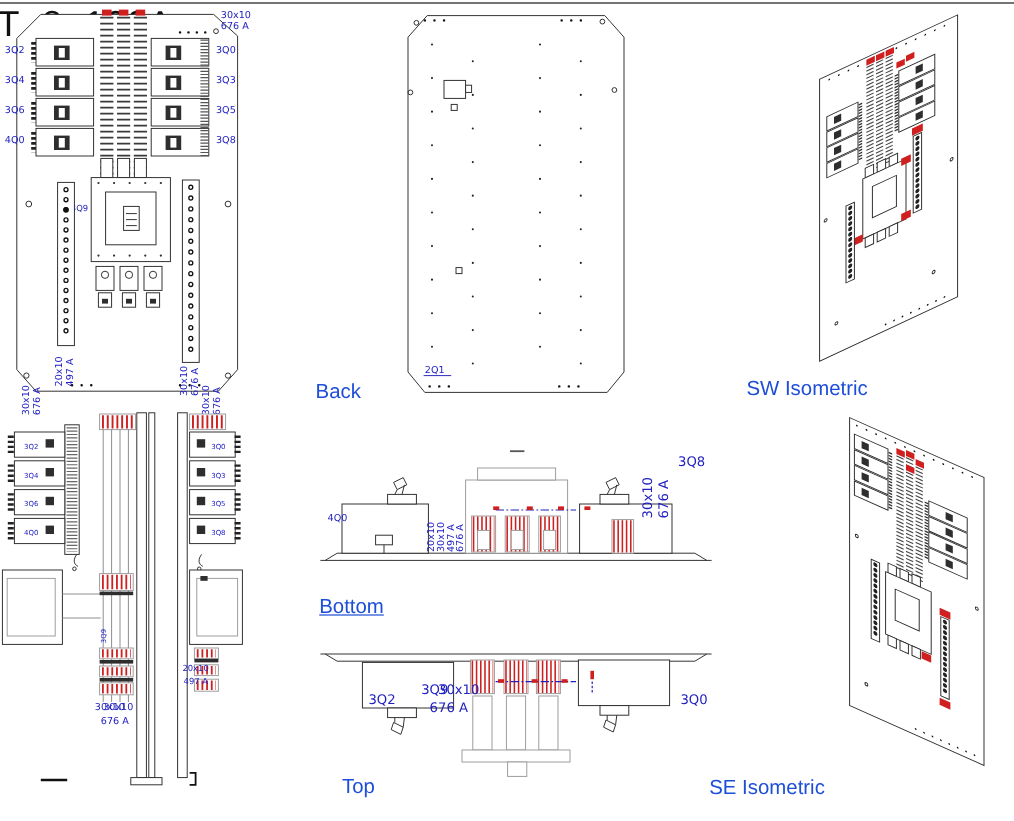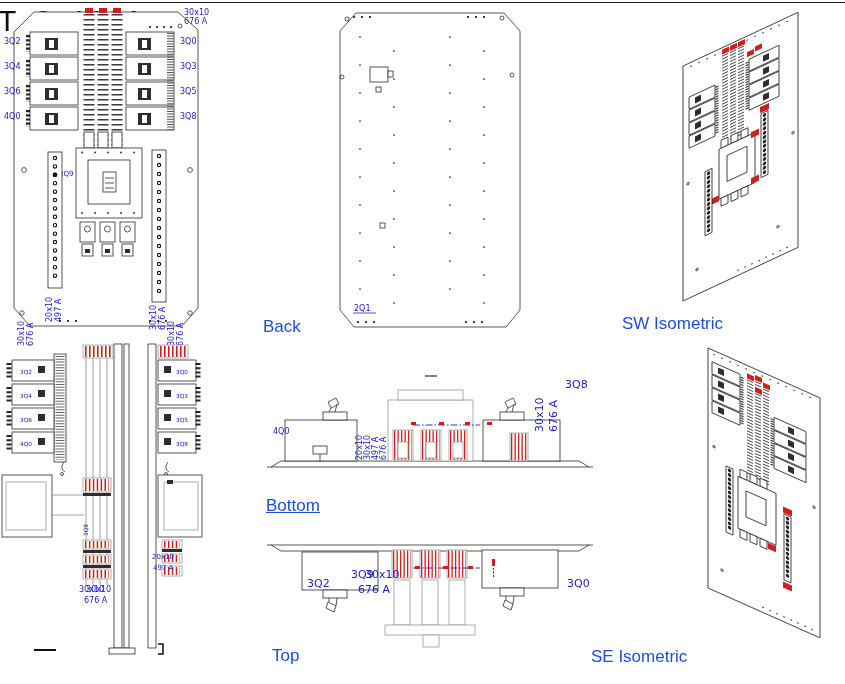--- a/index.html
+++ b/index.html
@@ -429,21 +429,21 @@
       <line class="ln" x1="241" y1="61" x2="241" y2="65"></line>
         <line class="ln" x1="249" y1="61" x2="248" y2="69"></line>
       <rect class="red" x="227" y="24" width="3" height="7"></rect>
       <line x1="228.5" y1="33" x2="228.5" y2="42" stroke="#2121c2" stroke-width="1" stroke-dasharray="2 1.5"></line>
     </g>
     <text class="t11" x="302" y="52">3Q0</text>
     <text class="t11" x="86" y="43">3Q9</text>
     <text class="t11" x="100" y="43">30x10</text>
     <text class="t11" x="93" y="58">676 A</text>
   </svg>
-  <span class="caption" style="left:272px;top:646px;">Top</span>
+  <span class="caption" style="left:285px;top:646px;">Top</span>
 
   <svg width="195" height="318" style="left:650px;top:333px;">
     <g transform="translate(58,15) skewY(24)">
       <rect class="fw" x="0" y="0" width="112" height="240"></rect>
       <line x1="6" y1="4" x2="106" y2="4" stroke="#111" stroke-width="1.4" stroke-dasharray="0.1 7.9" stroke-linecap="round"></line>
       <line x1="55" y1="235" x2="108" y2="235" stroke="#111" stroke-width="1.4" stroke-dasharray="0.1 6.9" stroke-linecap="round"></line>
       <g>
         <line x1="42" y1="14" x2="42" y2="110" stroke="#444" stroke-width="6" stroke-dasharray="1 2"></line>
         <line x1="50" y1="12" x2="50" y2="110" stroke="#444" stroke-width="6" stroke-dasharray="1 2"></line>
         <line x1="58" y1="16" x2="58" y2="110" stroke="#444" stroke-width="6" stroke-dasharray="1 2"></line>

